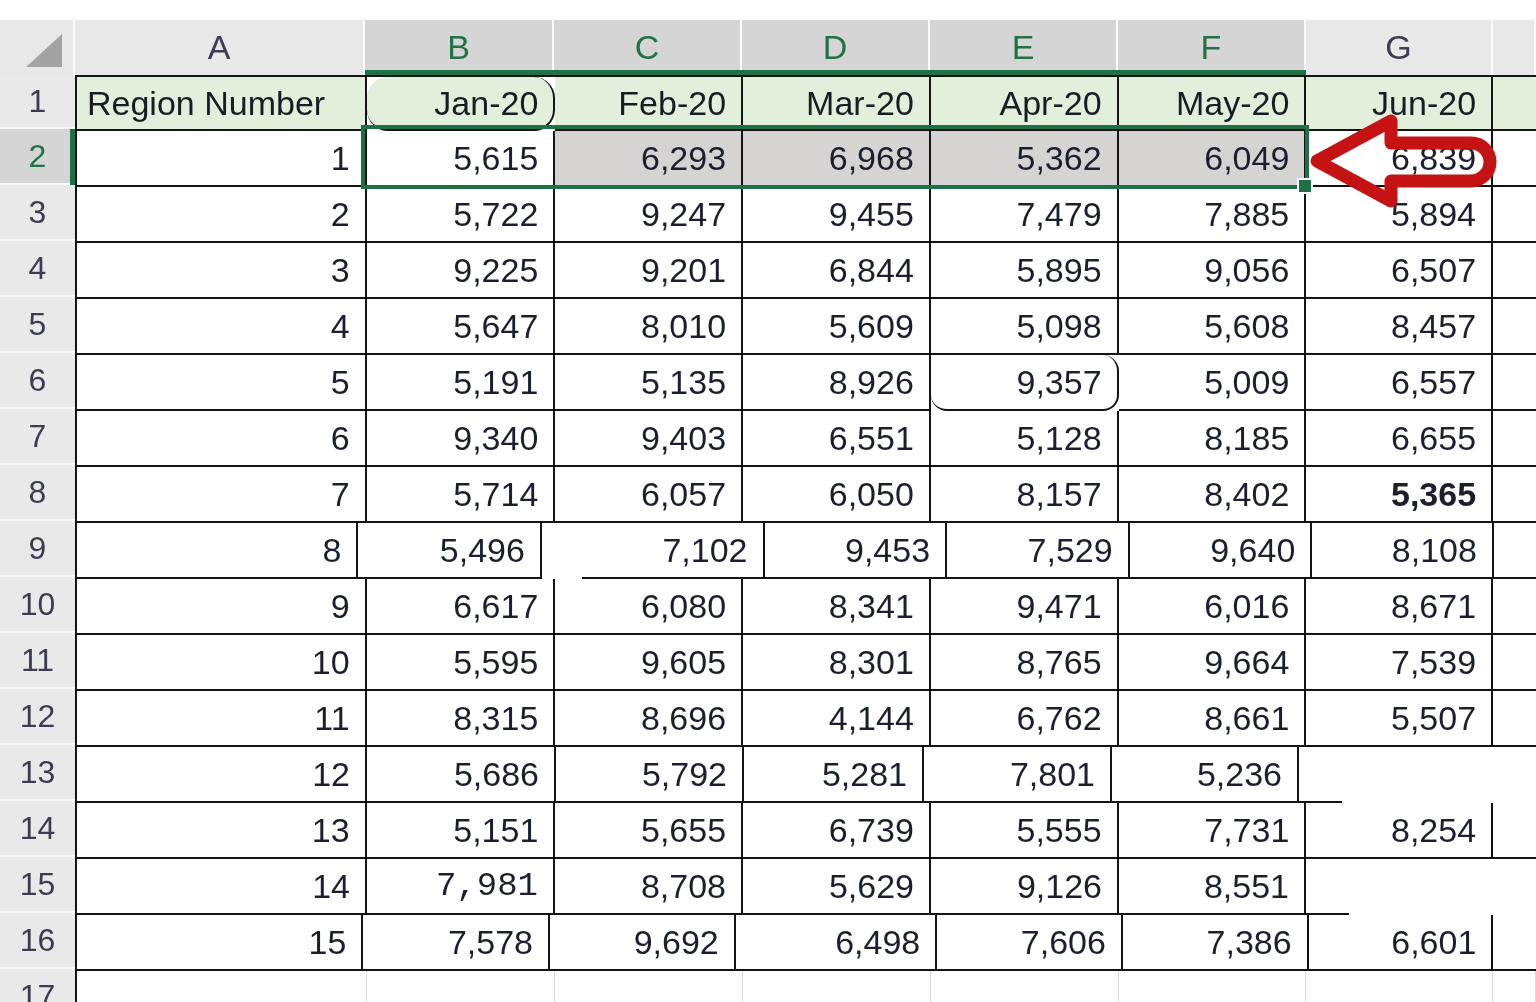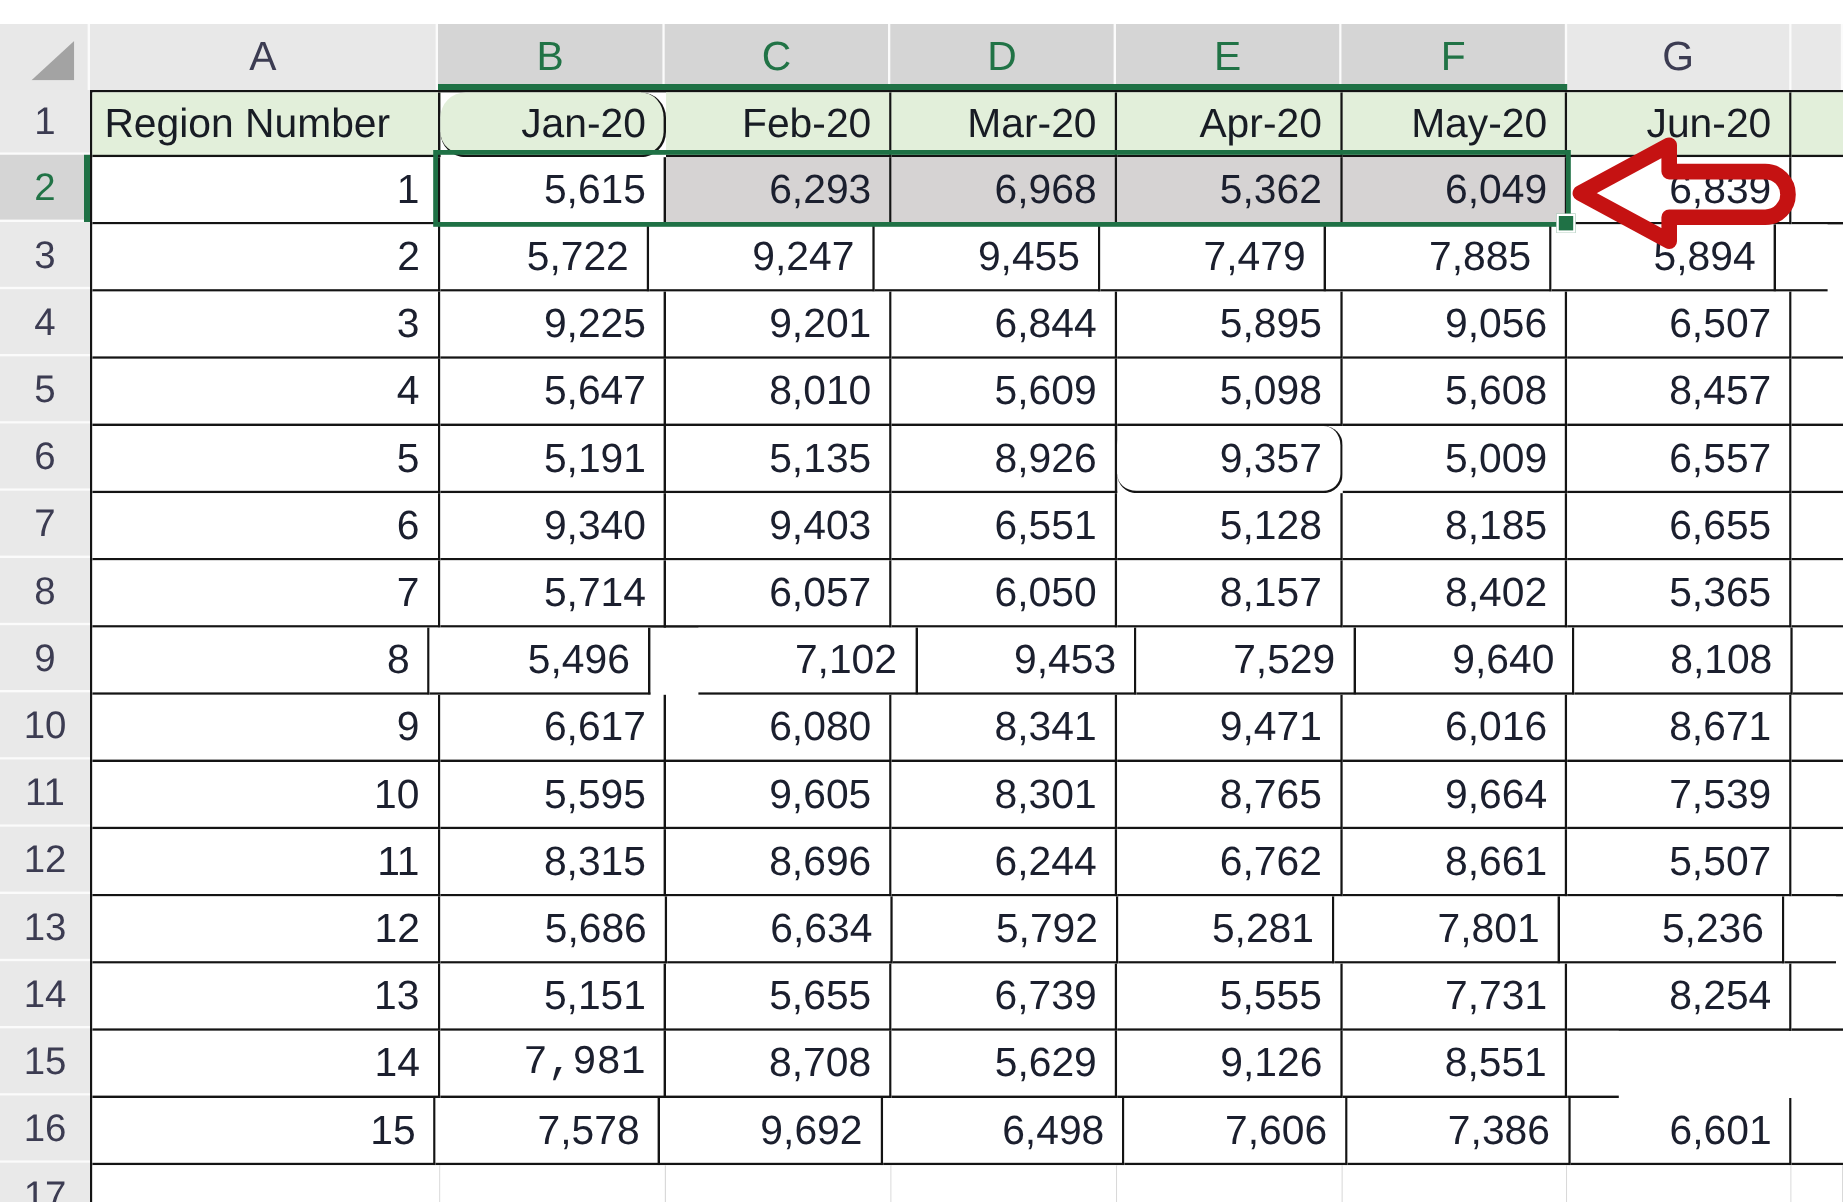--- a/index.html
+++ b/index.html
@@ -97,21 +97,21 @@
         <div class="cell" style="width: 189px;">5,615</div>
         <div class="cell sel-fill" style="width: 188px;">6,293</div>
         <div class="cell sel-fill" style="width: 188px;">6,968</div>
         <div class="cell sel-fill" style="width: 188px;">5,362</div>
         <div class="cell sel-fill" style="width: 188px;">6,049</div>
         <div class="cell" style="width: 187px;">6,839</div>
         <div class="cell noright" style="width: 43px;"></div>
       </div>
       <div class="row" style="height: 56px;">
         <div class="cell" style="width: 290px;">2</div>
-        <div class="cell" style="width: 174px; padding-left: 20px;">5,722</div>
+        <div class="cell" style="width: 189px; padding-left: 20px;">5,722</div>
         <div class="cell" style="width: 188px;">9,247</div>
         <div class="cell" style="width: 188px;">9,455</div>
         <div class="cell" style="width: 188px;">7,479</div>
         <div class="cell" style="width: 188px;">7,885</div>
         <div class="cell" style="width: 187px;">5,894</div>
         <div class="cell noright" style="width: 43px;"></div>
       </div>
       <div class="row" style="height: 56px;">
         <div class="cell" style="width: 290px;">3</div>
         <div class="cell" style="width: 189px;">9,225</div>
@@ -152,21 +152,21 @@
         <div class="cell" style="width: 187px;">6,655</div>
         <div class="cell noright" style="width: 43px;"></div>
       </div>
       <div class="row" style="height: 56px;">
         <div class="cell" style="width: 290px;">7</div>
         <div class="cell" style="width: 189px;">5,714</div>
         <div class="cell" style="width: 188px;">6,057</div>
         <div class="cell" style="width: 188px;">6,050</div>
         <div class="cell" style="width: 188px;">8,157</div>
         <div class="cell" style="width: 188px;">8,402</div>
-        <div class="cell" style="width: 187px;">5,365</div>
+        <div class="cell" style="width: 187px; font-weight: bold;">5,365</div>
         <div class="cell noright" style="width: 43px;"></div>
       </div>
       <div class="row" style="height: 56px;">
         <div class="cell" style="width: 290px;">8</div>
         <div class="cell" style="width: 189px;">5,496</div>
         <div class="cell" style="width: 188px; margin-left: 40px;">7,102</div>
         <div class="cell" style="width: 188px;">9,453</div>
         <div class="cell" style="width: 188px;">7,529</div>
         <div class="cell" style="width: 188px;">9,640</div>
         <div class="cell" style="width: 187px;">8,108</div>
@@ -189,30 +189,29 @@
         <div class="cell" style="width: 188px;">8,301</div>
         <div class="cell" style="width: 188px;">8,765</div>
         <div class="cell" style="width: 188px;">9,664</div>
         <div class="cell" style="width: 187px;">7,539</div>
         <div class="cell noright" style="width: 43px;"></div>
       </div>
       <div class="row" style="height: 56px;">
         <div class="cell" style="width: 290px;">11</div>
         <div class="cell" style="width: 189px;">8,315</div>
         <div class="cell" style="width: 188px;">8,696</div>
-        <div class="cell" style="width: 188px;">6,244</div>
+        <div class="cell" style="width: 188px;">4,144</div>
         <div class="cell" style="width: 188px;">6,762</div>
         <div class="cell" style="width: 188px;">8,661</div>
         <div class="cell" style="width: 187px;">5,507</div>
         <div class="cell noright" style="width: 43px;"></div>
       </div>
       <div class="row" style="height: 56px;">
         <div class="cell" style="width: 290px;">12</div>
         <div class="cell" style="width: 189px;">5,686</div>
-        <div class="cell" style="width: 188px;">6,634</div>
         <div class="cell" style="width: 188px;">5,792</div>
         <div class="cell" style="width: 180px;">5,281</div>
         <div class="cell" style="width: 188px;">7,801</div>
         <div class="cell" style="width: 187px;">5,236</div>
         <div class="cell noright" style="width: 43px;"></div>
       </div>
       <div class="row" style="height: 56px;">
         <div class="cell" style="width: 290px;">13</div>
         <div class="cell" style="width: 189px;">5,151</div>
         <div class="cell" style="width: 188px;">5,655</div>

